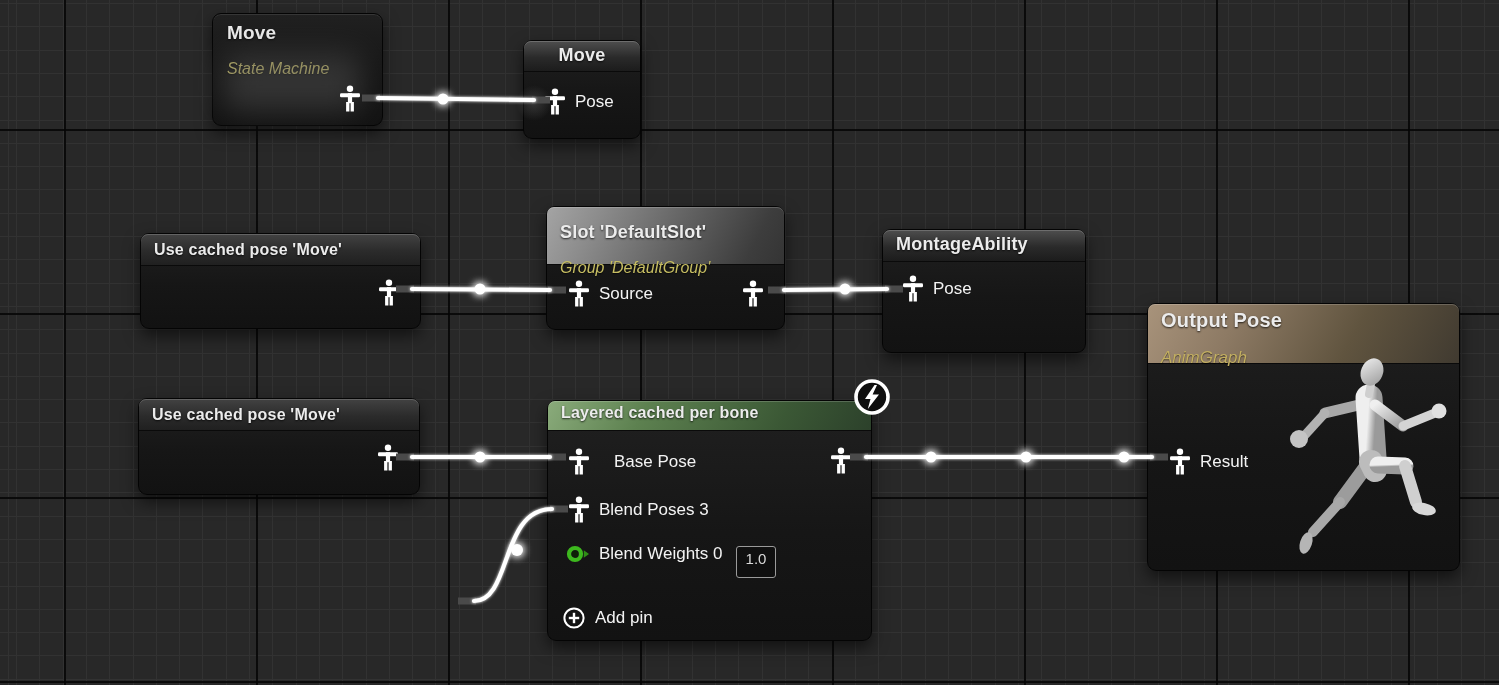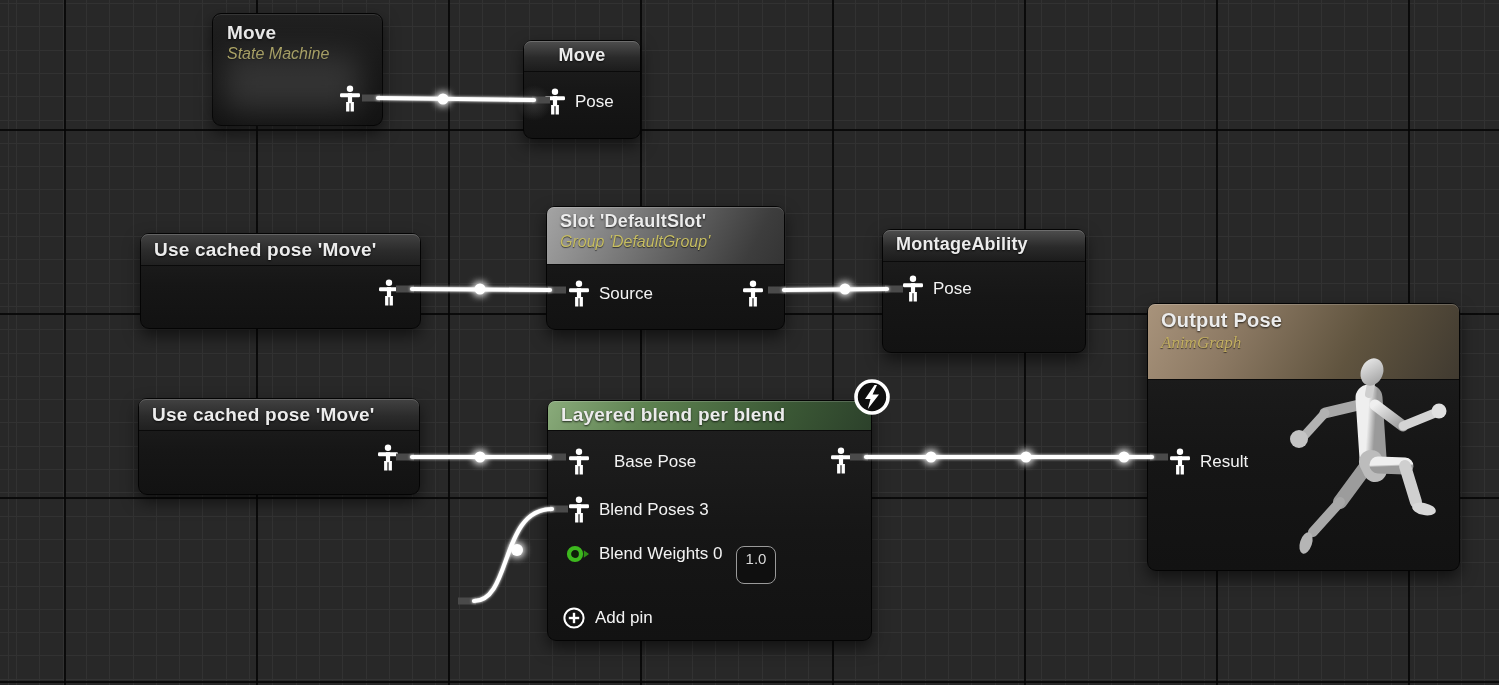--- a/index.html
+++ b/index.html
@@ -22,66 +22,66 @@
     box-sizing:border-box;
   }
   .hdr{position:relative;box-sizing:border-box;border-radius:7px 7px 0 0;
        border-bottom:1px solid #0a0a0a;padding:3px 13px 4px;
        box-shadow:inset 0 1px 0 rgba(255,255,255,.18);}
   .hdr-dark{background:linear-gradient(180deg,#4e4e4e 0%,#2a2a2a 55%,#1c1c1c 100%);}
   .hdr-strip{background:linear-gradient(180deg,#424242 0%,#2b2b2b 55%,#202020 100%);}
   .hdr-slot{background:linear-gradient(118deg,#a4a4a4 0%,#8d8d8d 20%,#616161 55%,#3d3d3d 85%,#343434 100%);}
   .hdr-tan{background:linear-gradient(118deg,#a8937b 0%,#8d7a64 28%,#60543f 65%,#403a30 100%);}
   .hdr-green{background:linear-gradient(118deg,#8aab7b 0%,#5d8150 30%,#3b5835 72%,#2c412b 100%);}
-  .t{font-weight:bold;font-size:19px;color:#ececec;text-shadow:0 1px 2px rgba(0,0,0,.75);letter-spacing:.2px;}
+  .t{font-weight:bold;font-size:16px;color:#ececec;text-shadow:0 1px 2px rgba(0,0,0,.75);letter-spacing:.2px;}
   .t-lg{font-size:19px;}
   .t-xl{font-size:20px;}
-  .s{font-style:italic;font-size:15px;color:#bbb269;text-shadow:0 1px 1px rgba(0,0,0,.6);margin-top:1px;}
-  .s-lg{font-size:17px;font-family:Liberation Serif, serif;}
+  .s{font-style:italic;font-size:15px;color:#bbb269;text-shadow:0 1px 1px rgba(0,0,0,.6);margin-top:16px;}
+  .s-lg{font-size:17px;}
   .pin{position:absolute;display:flex;align-items:center;gap:9px;color:#f3f3f3;font-size:17px;white-space:nowrap;}
   .pin svg{display:block;}
-  .value-box{position:absolute;width:40px;height:38px;box-sizing:border-box;
-    border:1px solid #9a9a9a;border-radius:8px;background:rgba(0,0,0,.25);
+  .value-box{position:absolute;width:40px;height:32px;box-sizing:border-box;
+    border:1px solid #9a9a9a;border-radius:3px;background:rgba(0,0,0,.25);
     color:#d9d9d9;font-size:15px;line-height:24px;text-align:center;}
   .blur-blob{position:absolute;left:10px;top:40px;width:138px;height:58px;border-radius:12px;
     background:#585858;filter:blur(15px);opacity:.45;}
   .pin-shadow{position:absolute;left:-8px;top:44px;width:36px;height:36px;border-radius:50%;
     background:radial-gradient(circle, rgba(130,130,130,.30) 0%, rgba(130,130,130,0) 70%);}
   .wires{position:absolute;left:0;top:0;z-index:50;pointer-events:none;}
   .badge{position:absolute;left:852px;top:377px;z-index:60;}
   
   #n1{left:212px;top:13px;width:171px;height:113px;padding:8px 14px;}
   #n1 .pin-out{left:126px;top:71px;}
   #n2{left:523px;top:40px;width:118px;height:99px;}
   #n2 .hdr{height:31px;text-align:center;padding-top:4px;}
   #n2 .pin-pose{left:20px;top:47px;}
   #n3{left:140px;top:233px;width:281px;height:96px;}
   #n3 .hdr,#n6 .hdr,#n8 .hdr{height:32px;line-height:25px;}
   #n3 .pin-out{left:237px;top:45px;}
   #n4{left:546px;top:206px;width:239px;height:124px;}
-  #n4 .hdr{height:58px;padding-top:4px;}
+  #n4 .hdr{height:58px;padding-top:15px;}
   #n4 .pin-source{left:21px;top:73px;}
   #n4 .pin-out{left:195px;top:73px;}
   #n5{left:882px;top:229px;width:204px;height:124px;}
   #n5 .hdr{height:32px;padding-top:4px;}
   #n5 .pin-pose{left:19px;top:45px;}
   #n6{left:138px;top:398px;width:282px;height:97px;}
   #n6 .pin-out{left:238px;top:45px;}
   #n7{left:547px;top:400px;width:325px;height:241px;}
   #n7 .hdr{height:30px;padding-top:3px;}
   #n7 .pin-base{left:20px;top:47px;gap:24px;}
   #n7 .pin-out{left:282px;top:46px;}
   #n7 .pin-blendposes{left:20px;top:95px;}
   #n7 .pin-blendweights{left:18px;top:143px;}
   #n7 .value-box{left:188px;top:145px;}
   #n7 .pin-add{left:14px;top:205px;font-size:17px;}
   #n8{left:117px;top:540px;width:365px;height:105px;}
   #n8 .pin-out{left:322px;top:47px;}
   #n9{left:1147px;top:303px;width:313px;height:268px;}
-  #n9 .hdr{height:76px;padding-top:5px;}
+  #n9 .hdr{height:60px;padding-top:5px;}
   #n9 .pin-result{left:21px;top:144px;}
   #n9 .mannequin{position:absolute;left:135px;top:46px;}
 </style>
 </head>
 <body>
 
 <div class="canvas">
 
   <div class="node" id="n1">
     <div class="blur-blob"></div>
@@ -173,21 +173,21 @@
         <circle cx="11" cy="3.8" r="3.2" fill="#fff"></circle>
           <rect x="1" y="8.2" width="20" height="4" rx="1.3" fill="#fff"></rect>
         <rect x="8.9" y="8.2" width="4.2" height="10" fill="#fff"></rect>
         <rect x="7.1" y="17" width="3.3" height="9.5" fill="#fff"></rect>
           <rect x="11.6" y="17" width="3.3" height="9.5" fill="#fff"></rect>
       </svg>
     </div>
   </div>
 
   <div class="node" id="n7">
-    <div class="hdr hdr-green"><span class="t">Layered blend per blend</span></div>
+    <div class="hdr hdr-green"><span class="t">Layered cached per bone</span></div>
     <div class="pin pin-base">
       <svg width="22" height="27" viewBox="0 0 22 27">
         <circle cx="11" cy="3.8" r="3.2" fill="#fff"></circle>
           <rect x="1" y="8.2" width="20" height="4" rx="1.3" fill="#fff"></rect>
         <rect x="8.9" y="8.2" width="4.2" height="10" fill="#fff"></rect>
         <rect x="7.1" y="17" width="3.3" height="9.5" fill="#fff"></rect>
           <rect x="11.6" y="17" width="3.3" height="9.5" fill="#fff"></rect>
       </svg>
       <span>Base Pose</span>
     </div>

